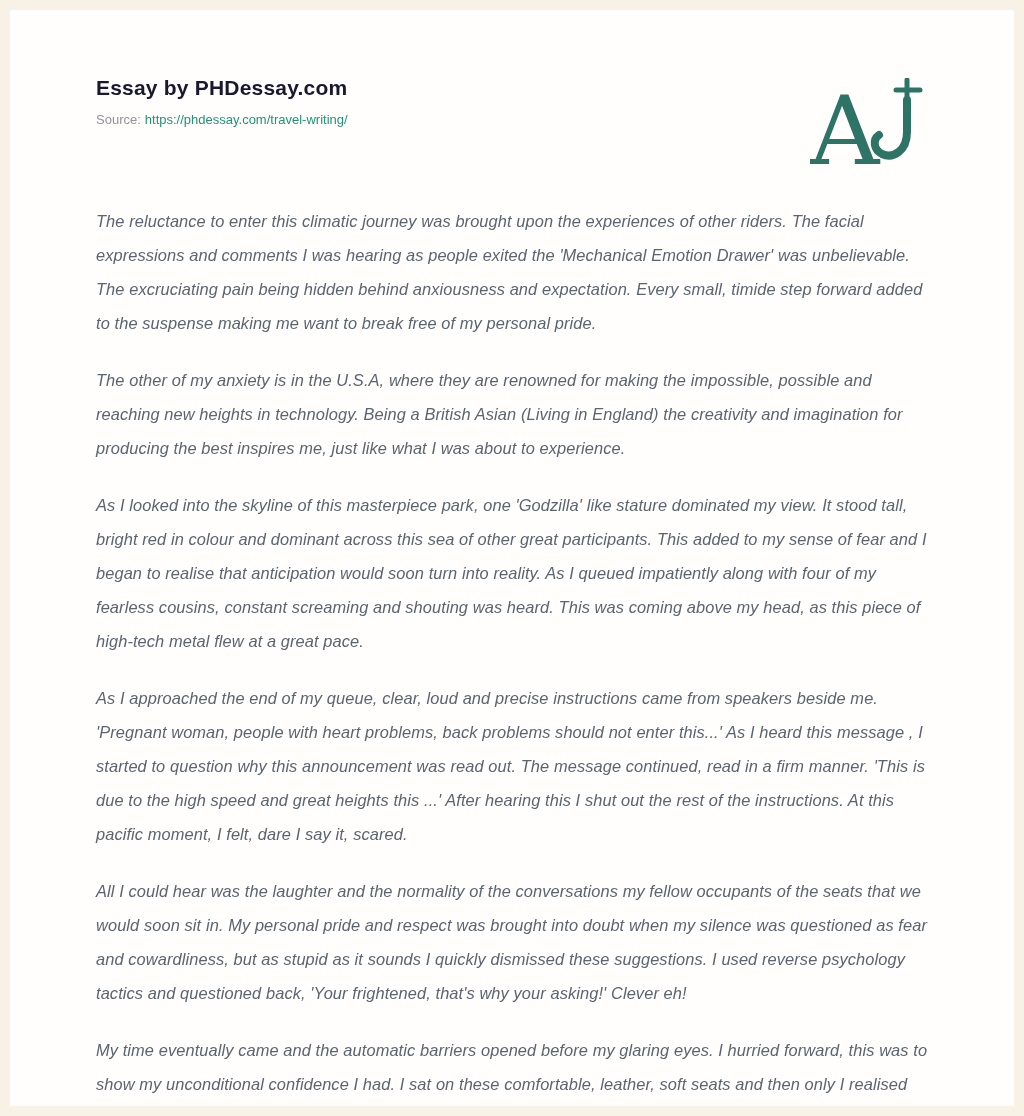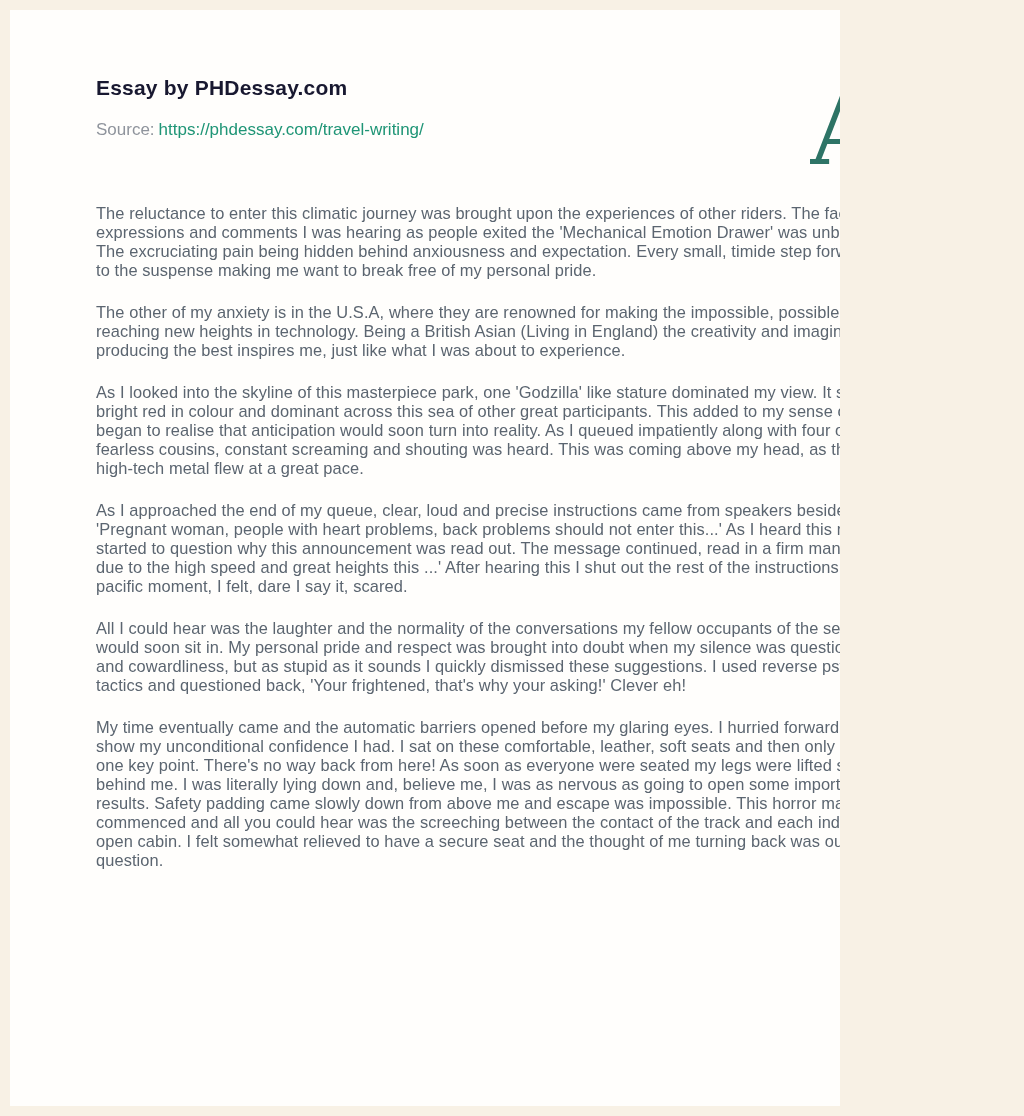--- a/index.html
+++ b/index.html
@@ -11,21 +11,21 @@
   }
 
   body {
     background: var(--page-bg, #f8f1e5);
     font-family: "Liberation Sans", sans-serif;
     overflow: hidden;
   }
 
   .page {
     position: relative;
-    width: 840px;
+    width: 1024px;
     height: 1116px;
     background: var(--page-bg, #f8f1e5);
     overflow: hidden;
   }
 
   .card {
     position: absolute;
     left: 10px;
     top: 10px;
     width: 1004px;
@@ -47,22 +47,22 @@
 
   .brand-title {
     font-size: 21px;
     font-weight: 700;
     letter-spacing: 0.2px;
     color: var(--heading, #181830);
     font-family: "Liberation Sans", sans-serif;
   }
 
   .source-line {
-    margin-top: 20px;
-    font-size: 17px;
+    margin-top: 12px;
+    font-size: 13px;
     color: var(--muted, #8f949c);
   }
 
   .source-line a {
     color: var(--accent, #1f9576);
     text-decoration: none;
     margin-left: 4px;
   }
 
   .logo {
@@ -78,25 +78,26 @@
     letter-spacing: 0.2px;
     color: var(--heading, #181830);
   }
 
   .essay-body {
     margin-top: 28px;
   }
 
   .essay-body p {
     font-size: 16.4px;
-    line-height: 19px;
+    line-height: 34px;
     letter-spacing: 0.1px;
     color: var(--body-text, #5b6570);
     margin-bottom: 23px;
     max-width: 833px;
+    font-style: italic;
   }
 </style>
 </head>
 <body>
 
 <div class="page">
   <div class="card">
     <div class="content">
 
       <div class="header-row">

